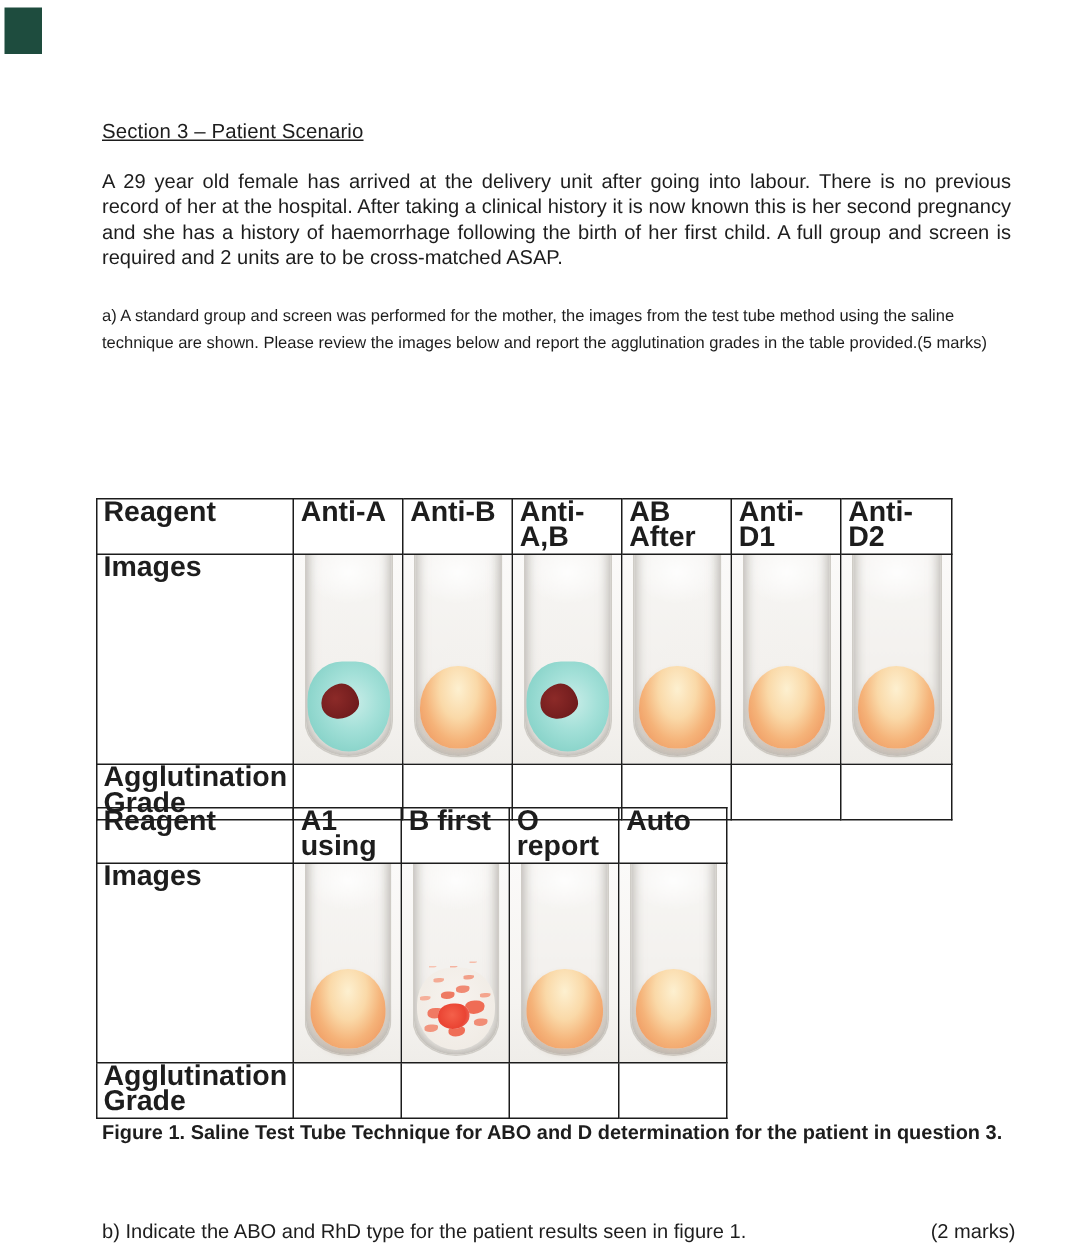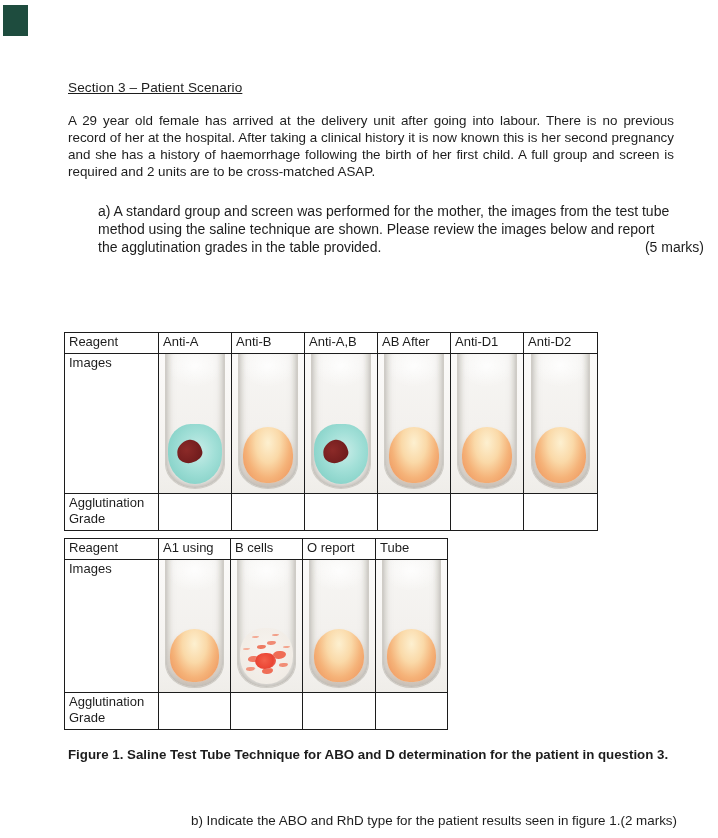--- a/index.html
+++ b/index.html
@@ -7,29 +7,29 @@
     width:718px;height:838px;position:relative;background:#ffffff;
     font-family:"Liberation Sans", sans-serif;color:#1d1d1d;
     -webkit-font-smoothing:antialiased;overflow:hidden;
   }
   .abs{position:absolute;}
   
   .corner-marker{left:3px;top:5px;width:25px;height:31px;background:#1e4c3e;}
   
   .heading{left:68px;top:80px;font-size:13.6px;font-weight:normal;text-decoration:underline;letter-spacing:.1px;}
   .intro{left:68px;top:112px;width:606px;font-size:13.4px;line-height:17px;text-align:justify;}
-  .qa{left:68px;top:202px;width:606px;font-size:14px;line-height:18.2px;margin-left:30px;}
+  .qa{left:68px;top:202px;width:606px;font-size:11px;line-height:18.2px;}
   .qa .qa-text{width:576px;}
-  .qa .marks{position:absolute;right:0;bottom:0;}
+  .qa .marks{position:absolute;right:16px;bottom:0;}
   .caption{left:68px;top:747px;width:630px;font-size:13.3px;font-weight:bold;}
-  .qb{left:68px;top:813px;width:609px;font-size:13.4px;display:flex;justify-content:flex-end;}
+  .qb{left:68px;top:813px;width:609px;font-size:13.4px;display:flex;justify-content:space-between;}
   
   table{border-collapse:collapse;table-layout:fixed;}
   td{border:1.5px solid #1c1c1c;padding:0;vertical-align:top;overflow:hidden;}
-  td.lbl{font-size:13px;padding:1px 4px 2px;line-height:16.5px;}
+  td.lbl{font-size:19px;padding:1px 4px 2px;line-height:16.5px;font-weight:bold;}
   .t1{left:64px;top:332px;}
   .t2{left:64px;top:538px;}
   
   .photo{position:relative;width:100%;background:linear-gradient(180deg,#fbfaf9 0%,#f5f3f0 70%,#efede9 100%);}
   .photo1{height:139px;}
   .photo2{height:132px;}
   .tube{position:absolute;inset:0;}
   .glass{
     position:absolute;left:9%;right:9%;top:-5px;bottom:4px;
     border-radius:0 0 34px 34px / 0 0 28px 28px;
@@ -183,23 +183,23 @@
     <col style="width:94px">
       <col style="width:72px">
       <col style="width:72px">
       <col style="width:73px">
       <col style="width:72px">
   </colgroup>
   <tbody>
       <tr style="height:20px">
     <td class="lbl">Reagent</td>
     <td class="lbl">A1 using</td>
-    <td class="lbl">B cells</td>
+    <td class="lbl">B first</td>
     <td class="lbl">O report</td>
-    <td class="lbl">Tube</td>
+    <td class="lbl">Auto</td>
   </tr>
   <tr style="height:132px">
     <td class="lbl">Images</td>
     <td>
           <div class="photo photo2">
             <div class="tube tube--no_agglutination">
               <div class="glass"></div>
               <div class="content"></div>
             </div>
           </div>

